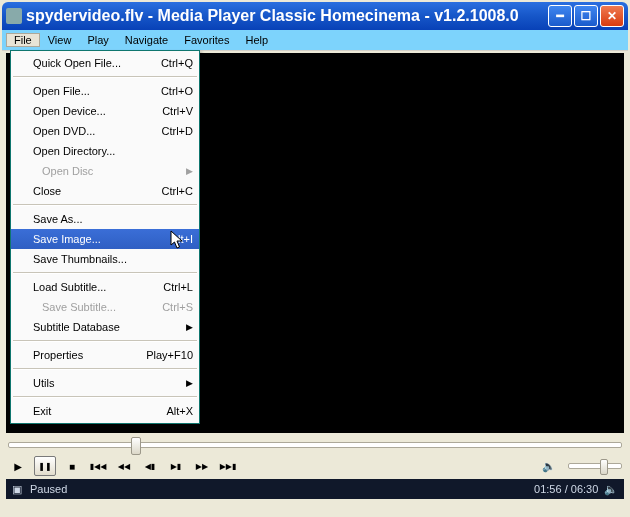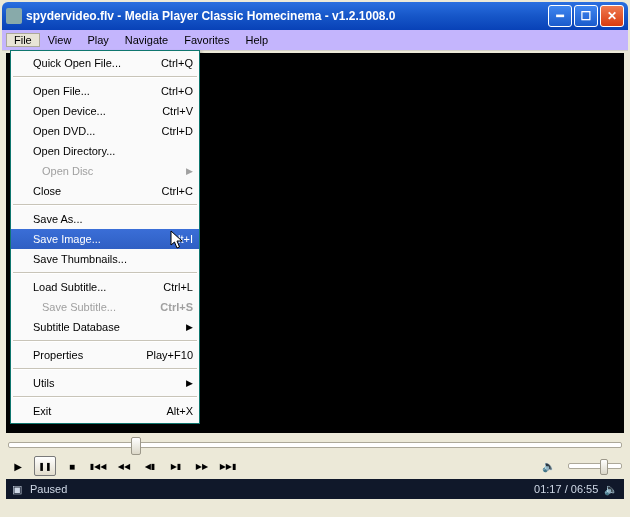--- a/index.html
+++ b/index.html
@@ -32,21 +32,21 @@
   }
   .titlebar .app-icon {
     width: 16px; height: 16px;
     margin-right: 4px;
     background: #8aa;
     display: inline-block;
     border-radius: 2px;
   }
   .titlebar .title {
     flex: 1;
-    font-size: 12px;
+    font-size: 16px;
     white-space: nowrap;
     overflow: hidden;
   }
   .winbtns {
     display: flex;
     gap: 2px;
   }
   .winbtn {
     width: 22px; height: 20px;
     border: 1px solid #fff;
@@ -60,21 +60,21 @@
     color: #fff;
   }
   .winbtn.min, .winbtn.max {
     background: linear-gradient(to bottom, #3f86f0, #1a5bcc);
   }
   .winbtn.close {
     background: linear-gradient(to bottom, #f07a50, #d83c10);
   }
   .menubar {
     height: 18px;
-    background: #c4b5fd;
+    background: #7dd3fc;
     display: flex;
     align-items: center;
     padding: 1px 4px;
     gap: 0;
     border-bottom: 1px solid #d4d0c8;
   }
   .menuitem {
     padding: 1px 8px;
     cursor: default;
   }
@@ -190,21 +190,21 @@
     padding: 3px 6px 3px 22px;
     position: relative;
     cursor: default;
     height: 14px;
     line-height: 14px;
   }
   .dd-row .lab { flex: 1; }
   .dd-row .short { color: #000; margin-left: 8px; }
   .dd-row .arrow { position: absolute; right: 6px; font-size: 9px; }
   .dd-row.disabled { color: #a0a0a0; padding-left: 31px; }
-  .dd-row.disabled .short { color: #a0a0a0; font-weight: bold; }
+  .dd-row.disabled .short { color: #a0a0a0; }
   .dd-row.highlight {
     background: linear-gradient(to bottom,#3a6ed7,#2f5fc3);
     color: #fff;
   }
   .dd-row.highlight .short { color: #fff; }
   .dd-sep {
     height: 1px;
     margin: 3px 2px;
     background: #c8c4b8;
     border-bottom: 1px solid #fff;
@@ -287,21 +287,21 @@
     <div class="spacer"></div>
     <span>🔈</span>
     <div class="vol-track">
       <div class="vol-thumb"></div>
     </div>
   </div>
 
   <div class="statusbar">
     <span class="st-icon">▣</span>
     <span>Paused</span>
-    <span class="time">01:17 / 06:55</span>
+    <span class="time">01:56 / 06:30</span>
     <span>🔈</span>
   </div>
 
   <div class="dropdown">
     <div class="dd-row">
       <span class="lab">Quick Open File...</span>
       <span class="short">Ctrl+Q</span>
     </div>
     <div class="dd-sep"></div>
     <div class="dd-row">

